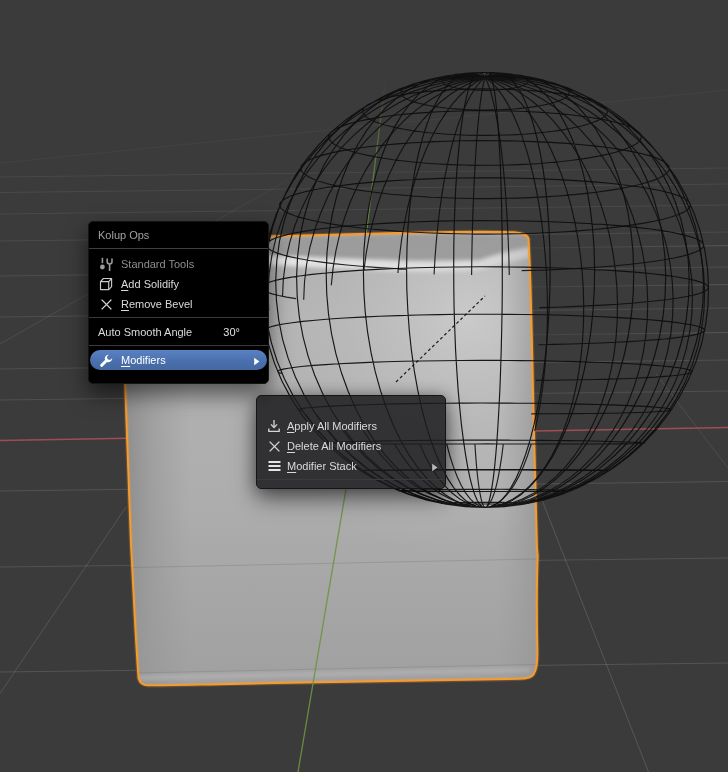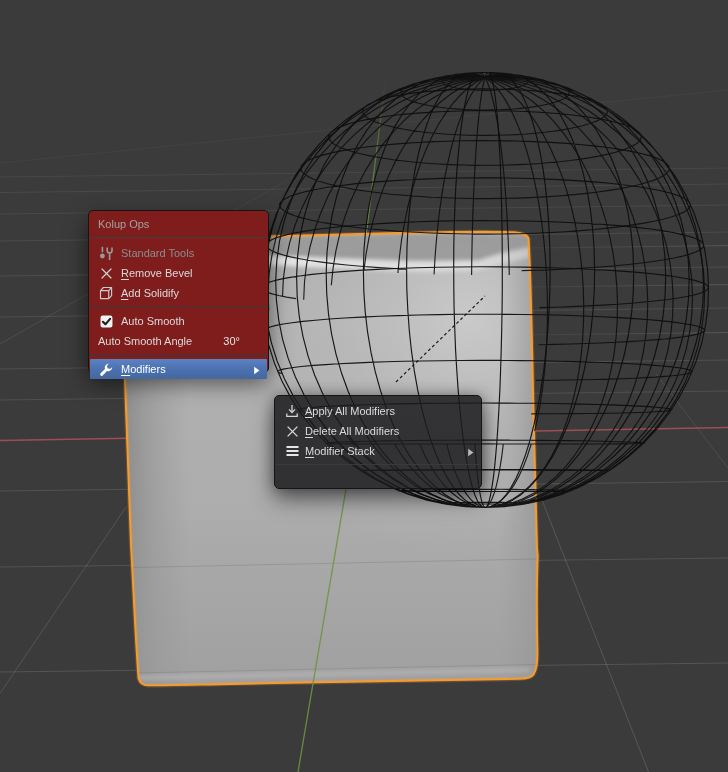--- a/index.html
+++ b/index.html
@@ -1,37 +1,37 @@
 <!DOCTYPE html>
 <html><head>
 <meta charset="utf-8">
 <style>
   html,body{margin:0;padding:0;background:#3b3b3b;}
   body{width:728px;height:772px;position:relative;overflow:hidden;
        font-family:"Liberation Sans","DejaVu Sans",sans-serif;}
   #scene{position:absolute;left:0;top:0;}
   .menu{position:absolute;box-sizing:border-box;border-radius:5px;
         border:1px solid #151515;z-index:10;}
-  #menu-main{left:88px;top:210px;width:181px;height:163px;background:#7f1d1d;
+  #menu-main{left:88px;top:221px;width:181px;height:163px;background:#000000;
         box-shadow:0 10px 22px rgba(0,0,0,0.55);}
-  #menu-sub{left:274px;top:395px;width:208px;height:94px;--igap:5px;background:rgba(27,27,29,0.85);
-        box-shadow:0 10px 22px rgba(0,0,0,0.5),0 0 14px rgba(0,0,0,0.3);padding-top:5px;}
+  #menu-sub{left:256px;top:395px;width:190px;height:94px;--igap:5px;background:rgba(27,27,29,0.85);
+        box-shadow:0 10px 22px rgba(0,0,0,0.5),0 0 14px rgba(0,0,0,0.3);padding-top:20px;}
   .menu-title{height:26px;line-height:27px;padding-left:9px;color:#a2a2a2;font-size:11px;}
   .menu-sep-full{height:1px;background:#3e3e40;margin:0;}
   .menu-gap{height:5px;}
   .menu-sep{height:8px;position:relative;}
   .menu-sep::after{content:"";position:absolute;left:0;right:0;top:3px;height:1px;background:#3a3a3c;}
   .mrow{height:20px;display:flex;align-items:center;position:relative;
         padding-left:9px;box-sizing:border-box;font-size:11px;color:#dadada;}
   .mrow .ibox{width:16px;height:16px;display:flex;align-items:center;justify-content:center;
         margin-right:var(--igap,7px);flex:0 0 16px;}
   .mrow .lbl{white-space:nowrap;}
   .mrow.noicon{padding-left:9px;}
   .mrow.disabled{color:#8d8d8d;}
-  .mrow.hl{background:linear-gradient(#5b82c3,#4a70ae 55%,#44689f);border-radius:1px;
+  .mrow.hl{background:linear-gradient(#5b82c3,#4a70ae 55%,#44689f);border-radius:10px;
         margin:0 1px;padding-left:8px;color:#ffffff;}
   .mrow .spacer{flex:1;}
   .mrow .val{margin-right:28px;color:#e3e3e3;}
   .mrow .arrow{margin-right:6px;width:9px;height:9px;flex:0 0 9px;}
   .mn{text-decoration:underline;text-underline-offset:2px;text-decoration-thickness:1px;}
 </style>
 </head>
 <body>
 
 <svg id="scene" width="728" height="772" viewBox="0 0 728 772" xmlns="http://www.w3.org/2000/svg">
@@ -156,54 +156,44 @@
               <path d="M8.2 1.4 L8.2 4.6 M13 1.4 L13 4.6 M8.2 4.6 A2.4 2.4 0 0 0 13 4.6"></path>
               <line x1="10.6" y1="6.6" x2="10.6" y2="14"></line>
             </g>
           </svg>
         </span>
         <span class="lbl">Standard Tools</span>
         <span class="spacer"></span>
       </div>
       <div class="mrow">
         <span class="ibox">
-          <svg width="13" height="13" viewBox="0 0 12 12">
-            <g stroke="#d5d5d5" stroke-width="1.3">
-              <line x1="1.5" y1="1.5" x2="10.5" y2="10.5"></line>
-              <line x1="10.5" y1="1.5" x2="1.5" y2="10.5"></line>
-            </g>
-          </svg>
-        </span>
-        <span class="lbl"><span class="mn">R</span>emove Bevel</span>
-        <span class="spacer"></span>
-      </div>
-      <div class="mrow">
-        <span class="ibox">
           <svg width="14" height="14" viewBox="0 0 14 14">
             <g stroke="#c9c9c9" fill="none" stroke-width="1.15" stroke-linejoin="round">
               <path d="M1.5 4.6 L4.4 1.5 L12.6 1.5 L12.6 9.6 L9.7 12.6"></path>
               <path d="M1.5 4.6 L9.7 4.6 L9.7 12.6 L1.5 12.6 Z"></path>
               <path d="M9.7 4.6 L12.6 1.5"></path>
             </g>
           </svg>
         </span>
         <span class="lbl"><span class="mn">A</span>dd Solidify</span>
         <span class="spacer"></span>
       </div>
+      <div class="mrow">
+        <span class="ibox">
+          <svg width="13" height="13" viewBox="0 0 12 12">
+            <g stroke="#d5d5d5" stroke-width="1.3">
+              <line x1="1.5" y1="1.5" x2="10.5" y2="10.5"></line>
+              <line x1="10.5" y1="1.5" x2="1.5" y2="10.5"></line>
+            </g>
+          </svg>
+        </span>
+        <span class="lbl"><span class="mn">R</span>emove Bevel</span>
+        <span class="spacer"></span>
+      </div>
       <div class="menu-sep"></div>
-      <div class="mrow">
-        <span class="ibox">
-          <svg width="13" height="13" viewBox="0 0 12 12">
-            <rect x="0.5" y="0.5" width="11" height="11" rx="2" fill="#f2f2f2"></rect>
-            <path d="M2.7 6.2 L5 8.6 L9.3 3.6" fill="none" stroke="#1d1d1d" stroke-width="1.9" stroke-linecap="round" stroke-linejoin="round"></path>
-          </svg>
-        </span>
-        <span class="lbl">Auto Smooth</span>
-        <span class="spacer"></span>
-      </div>
       <div class="mrow noicon">
         <span class="lbl">Auto Smooth Angle</span>
         <span class="spacer"></span>
         <span class="val">30°</span>
       </div>
       <div class="menu-sep"></div>
       <div class="mrow hl">
         <span class="ibox">
           <svg width="15" height="15" viewBox="0 0 15 15">
             <path d="M13.2 5.9 A3.9 3.9 0 0 1 8.0 8.9 L3.9 13.3 A1.55 1.55 0 0 1 1.6 11.2 L6.0 7.0 A3.9 3.9 0 0 1 9.0 1.8 L9.6 1.7 L7.9 3.9 L8.6 6.3 L11.1 6.9 L13.1 5.2 Z" fill="#ffffff"></path>

